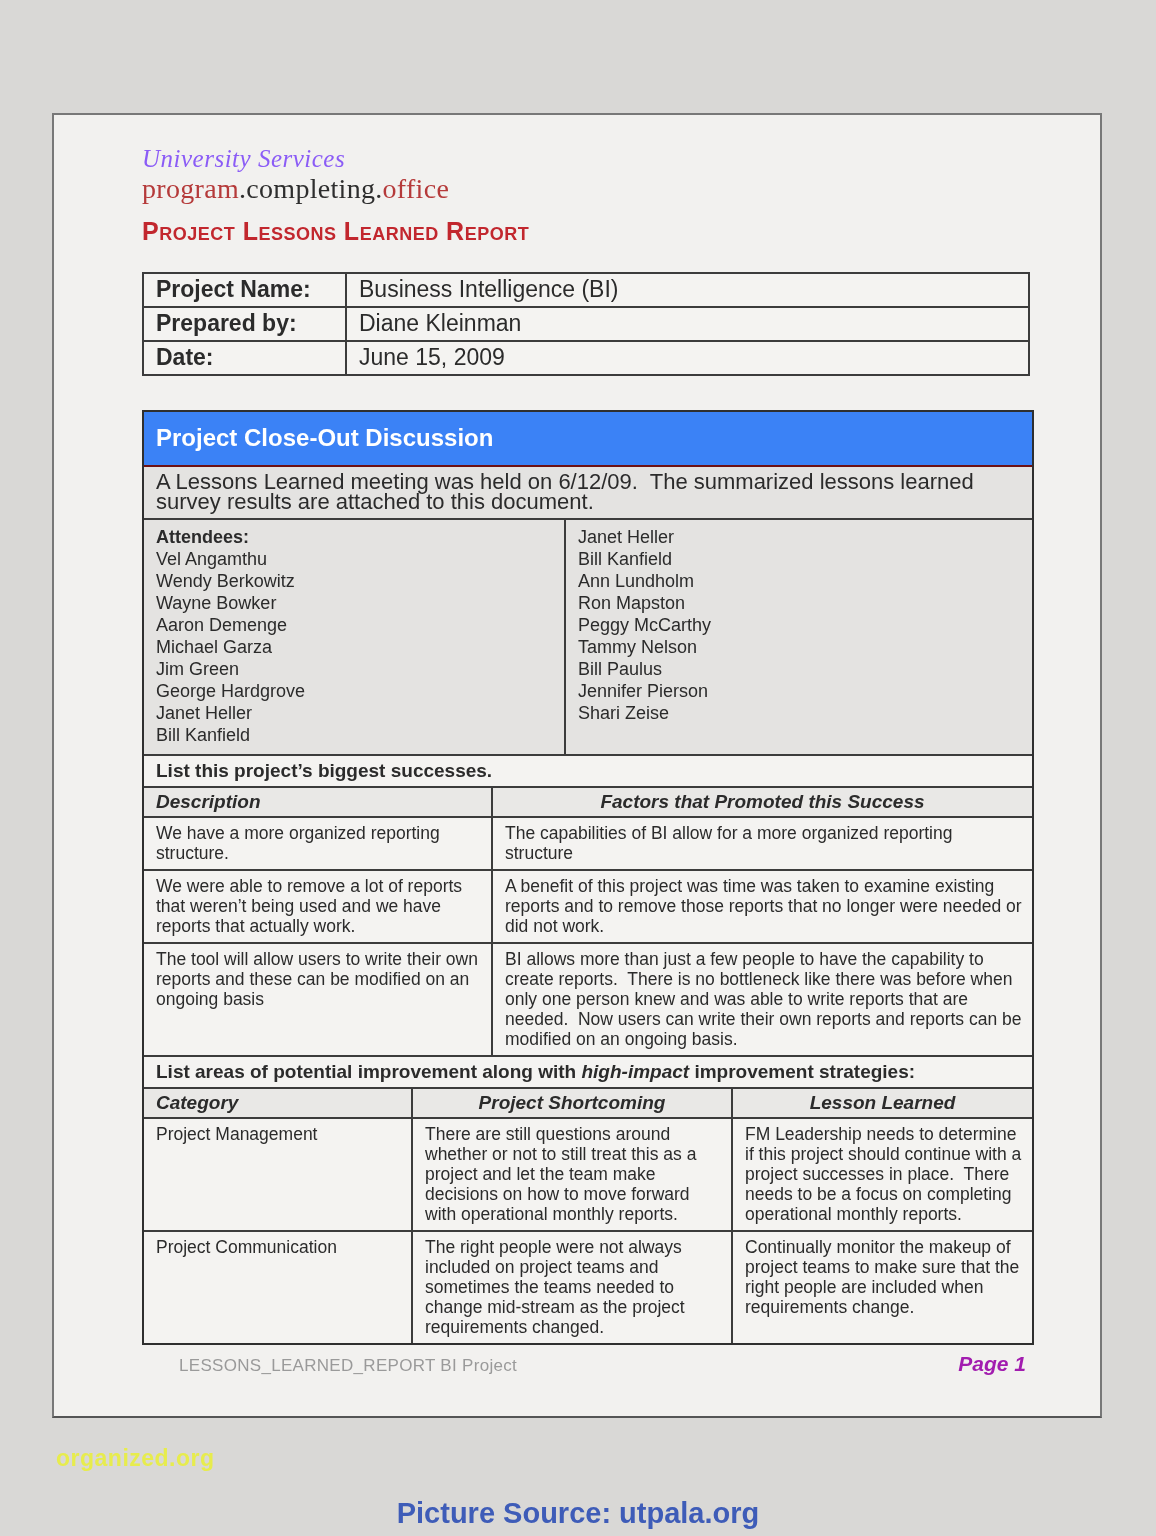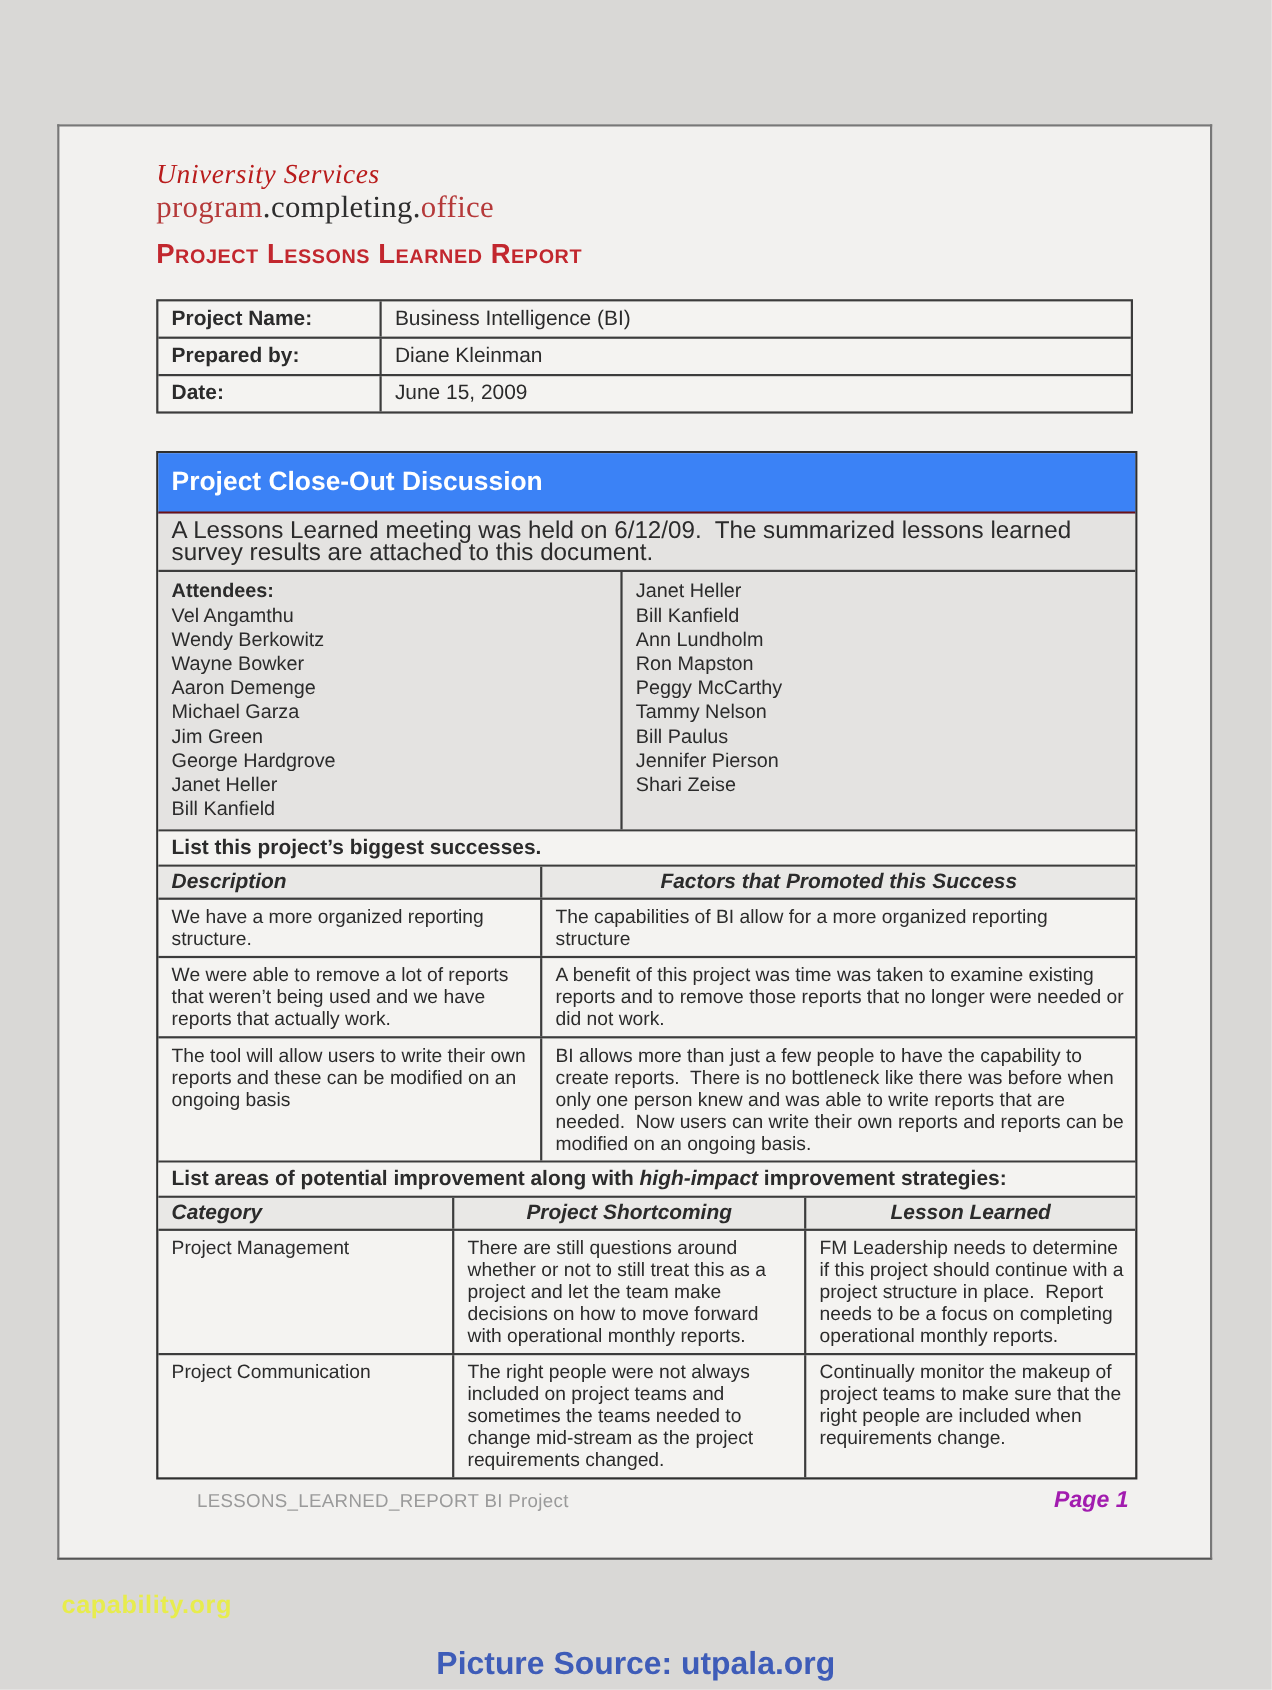--- a/index.html
+++ b/index.html
@@ -14,21 +14,21 @@
     position:absolute;left:52px;top:113px;width:1050px;height:1305px;
     background:#f2f1ef;
     border:2px solid #787878;
     border-bottom-color:#555;
     box-sizing:border-box;
   }
   
   .org{
     position:absolute;left:88px;top:30px;
     font-family:"Liberation Serif", serif;
-    font-style:italic;font-size:25px;color:#b91c1c;
+    font-style:italic;font-size:25px;color:#8b5cf6;
     letter-spacing:.5px;
   }
   .brand{
     position:absolute;left:88px;top:58px;
     font-family:"Liberation Serif", serif;
     font-size:28px;color:#2e2e2e;letter-spacing:.3px;
   }
   .brand .red{color:#b53a3a;}
   .rtitle{
     position:absolute;left:88px;top:102px;
@@ -36,21 +36,21 @@
     font-variant:small-caps;letter-spacing:.5px;
   }
   
   .info-table{
     position:absolute;left:88px;top:157px;width:884px;
     border:2px solid #3c3c3c;background:#f4f3f1;
   }
   .info-row{display:grid;grid-template-columns:203px 1fr;border-top:2px solid #3c3c3c;}
   .info-row:first-child{border-top:none;}
   .info-label,.info-value{
-    padding:5px 12px 6px 12px;font-size:19px;line-height:21px;
+    padding:5px 12px 6px 12px;font-size:23px;line-height:21px;
   }
   .info-label{font-weight:700;border-right:2px solid #3c3c3c;}
   
   .co-table{
     position:absolute;left:88px;top:295px;width:888px;
     border:2px solid #2f2f2f;background:#f4f3f1;
   }
   .banner{
     background:#3b82f6;color:#fff;
     font-size:24px;font-weight:700;
@@ -184,30 +184,30 @@
 
     <div class="colhead grid3">
       <div class="hc">Category</div>
       <div class="hc center bl">Project Shortcoming</div>
       <div class="hc center bl">Lesson Learned</div>
     </div>
 
     <div class="drow grid3">
       <div class="dcell">Project Management</div>
       <div class="dcell bl">There are still questions around whether or not to still treat this as a project and let the team make decisions on how to move forward with operational monthly reports.</div>
-      <div class="dcell bl">FM Leadership needs to determine if this project should continue with a project structure in place.  Report needs to be a focus on completing operational monthly reports.</div>
+      <div class="dcell bl">FM Leadership needs to determine if this project should continue with a project successes in place.  There needs to be a focus on completing operational monthly reports.</div>
     </div>
     <div class="drow grid3">
       <div class="dcell">Project Communication</div>
       <div class="dcell bl">The right people were not always included on project teams and sometimes the teams needed to change mid-stream as the project requirements changed.</div>
       <div class="dcell bl">Continually monitor the makeup of project teams to make sure that the right people are included when requirements change.</div>
     </div>
   </div>
 
   <div class="pfooter">
     <span class="f-left">LESSONS_LEARNED_REPORT BI Project</span>
     <span class="f-right">Page 1</span>
   </div>
 
 </div>
 
-<div class="wm-yellow">capability.org</div>
+<div class="wm-yellow">organized.org</div>
 <div class="wm-blue">Picture Source: utpala.org</div>
 
 </body></html>

